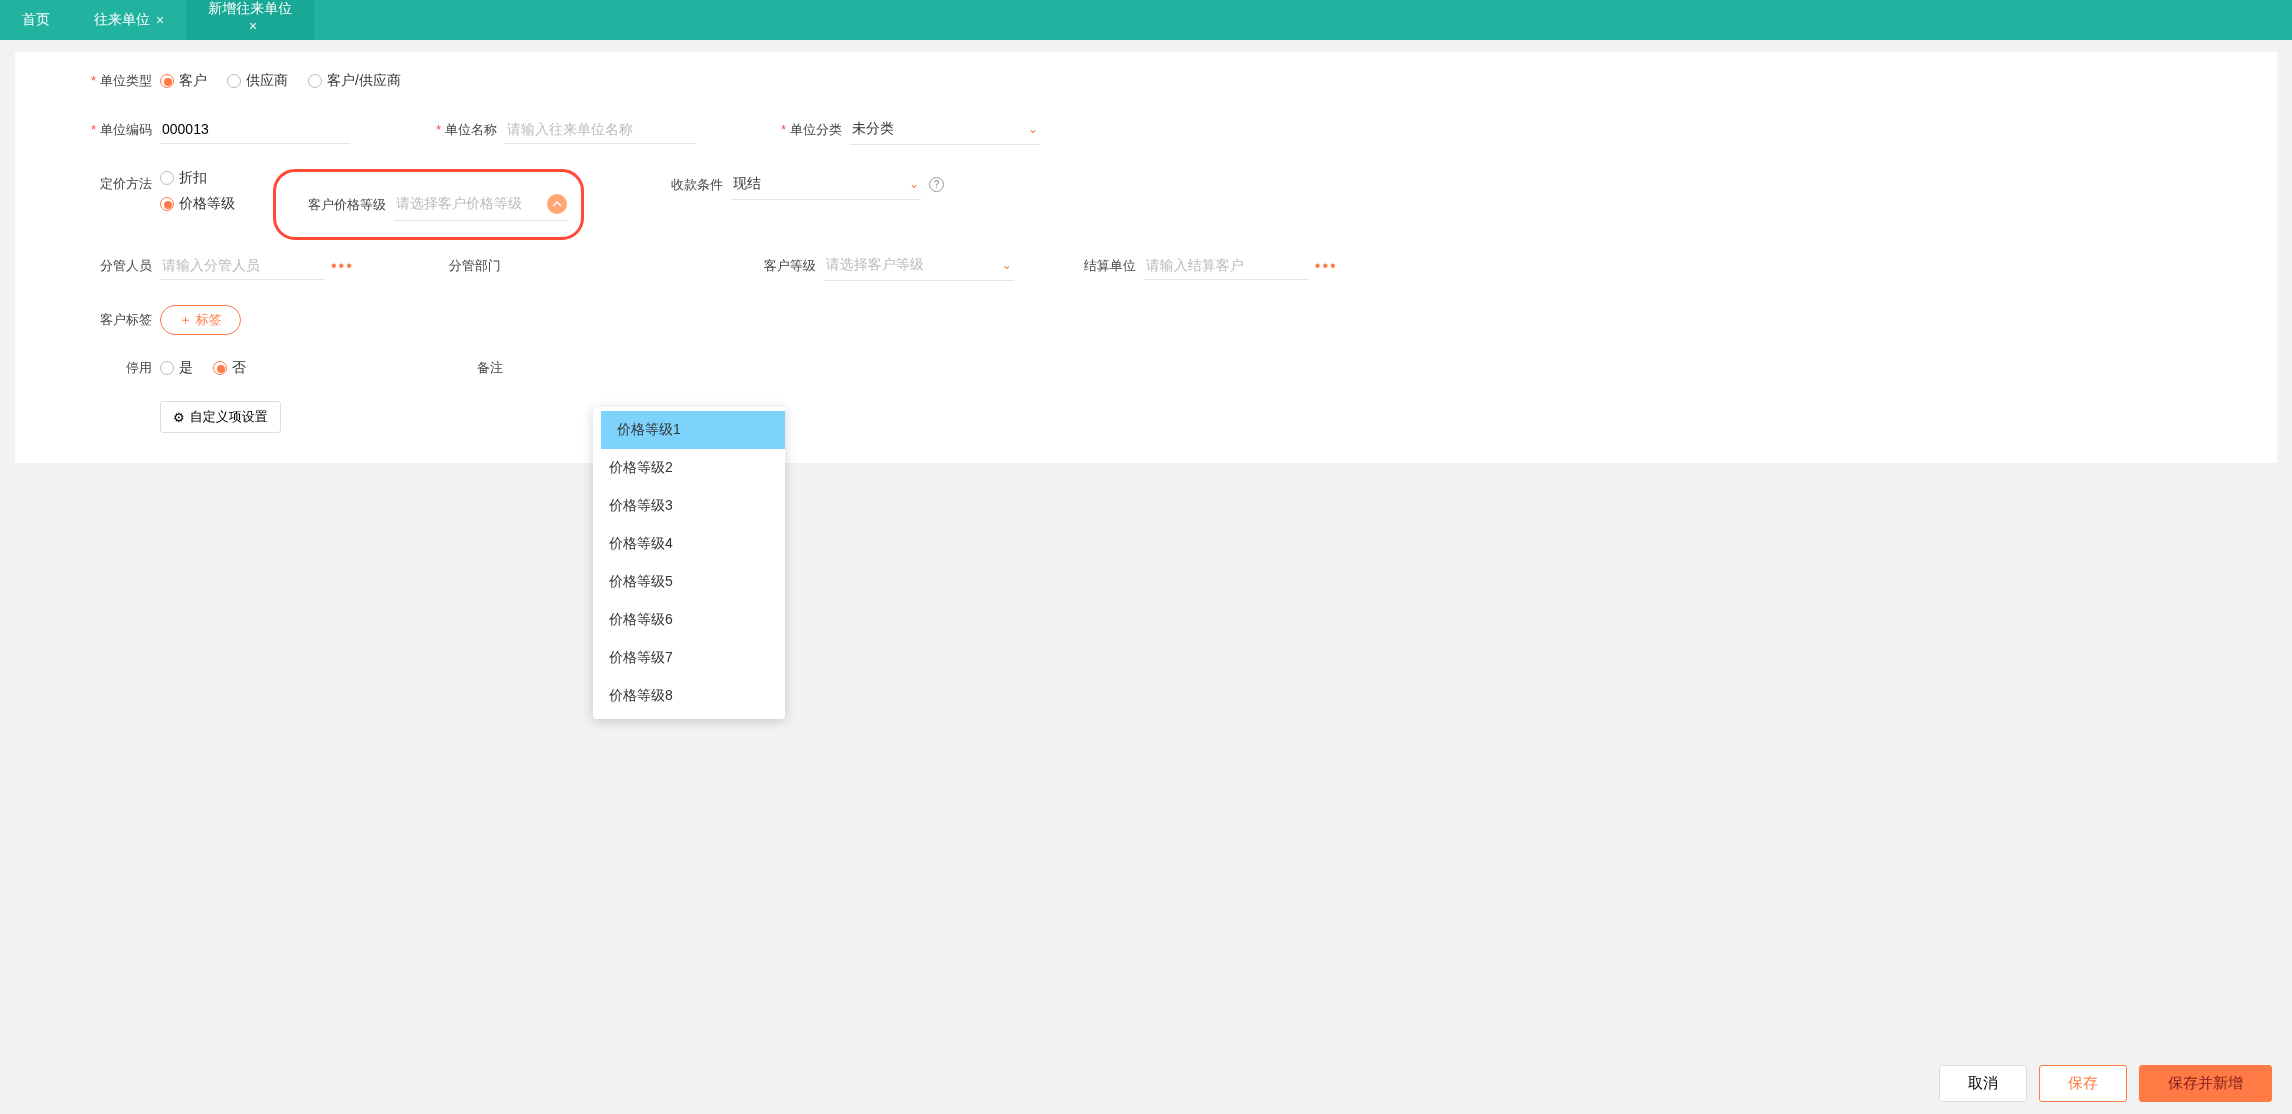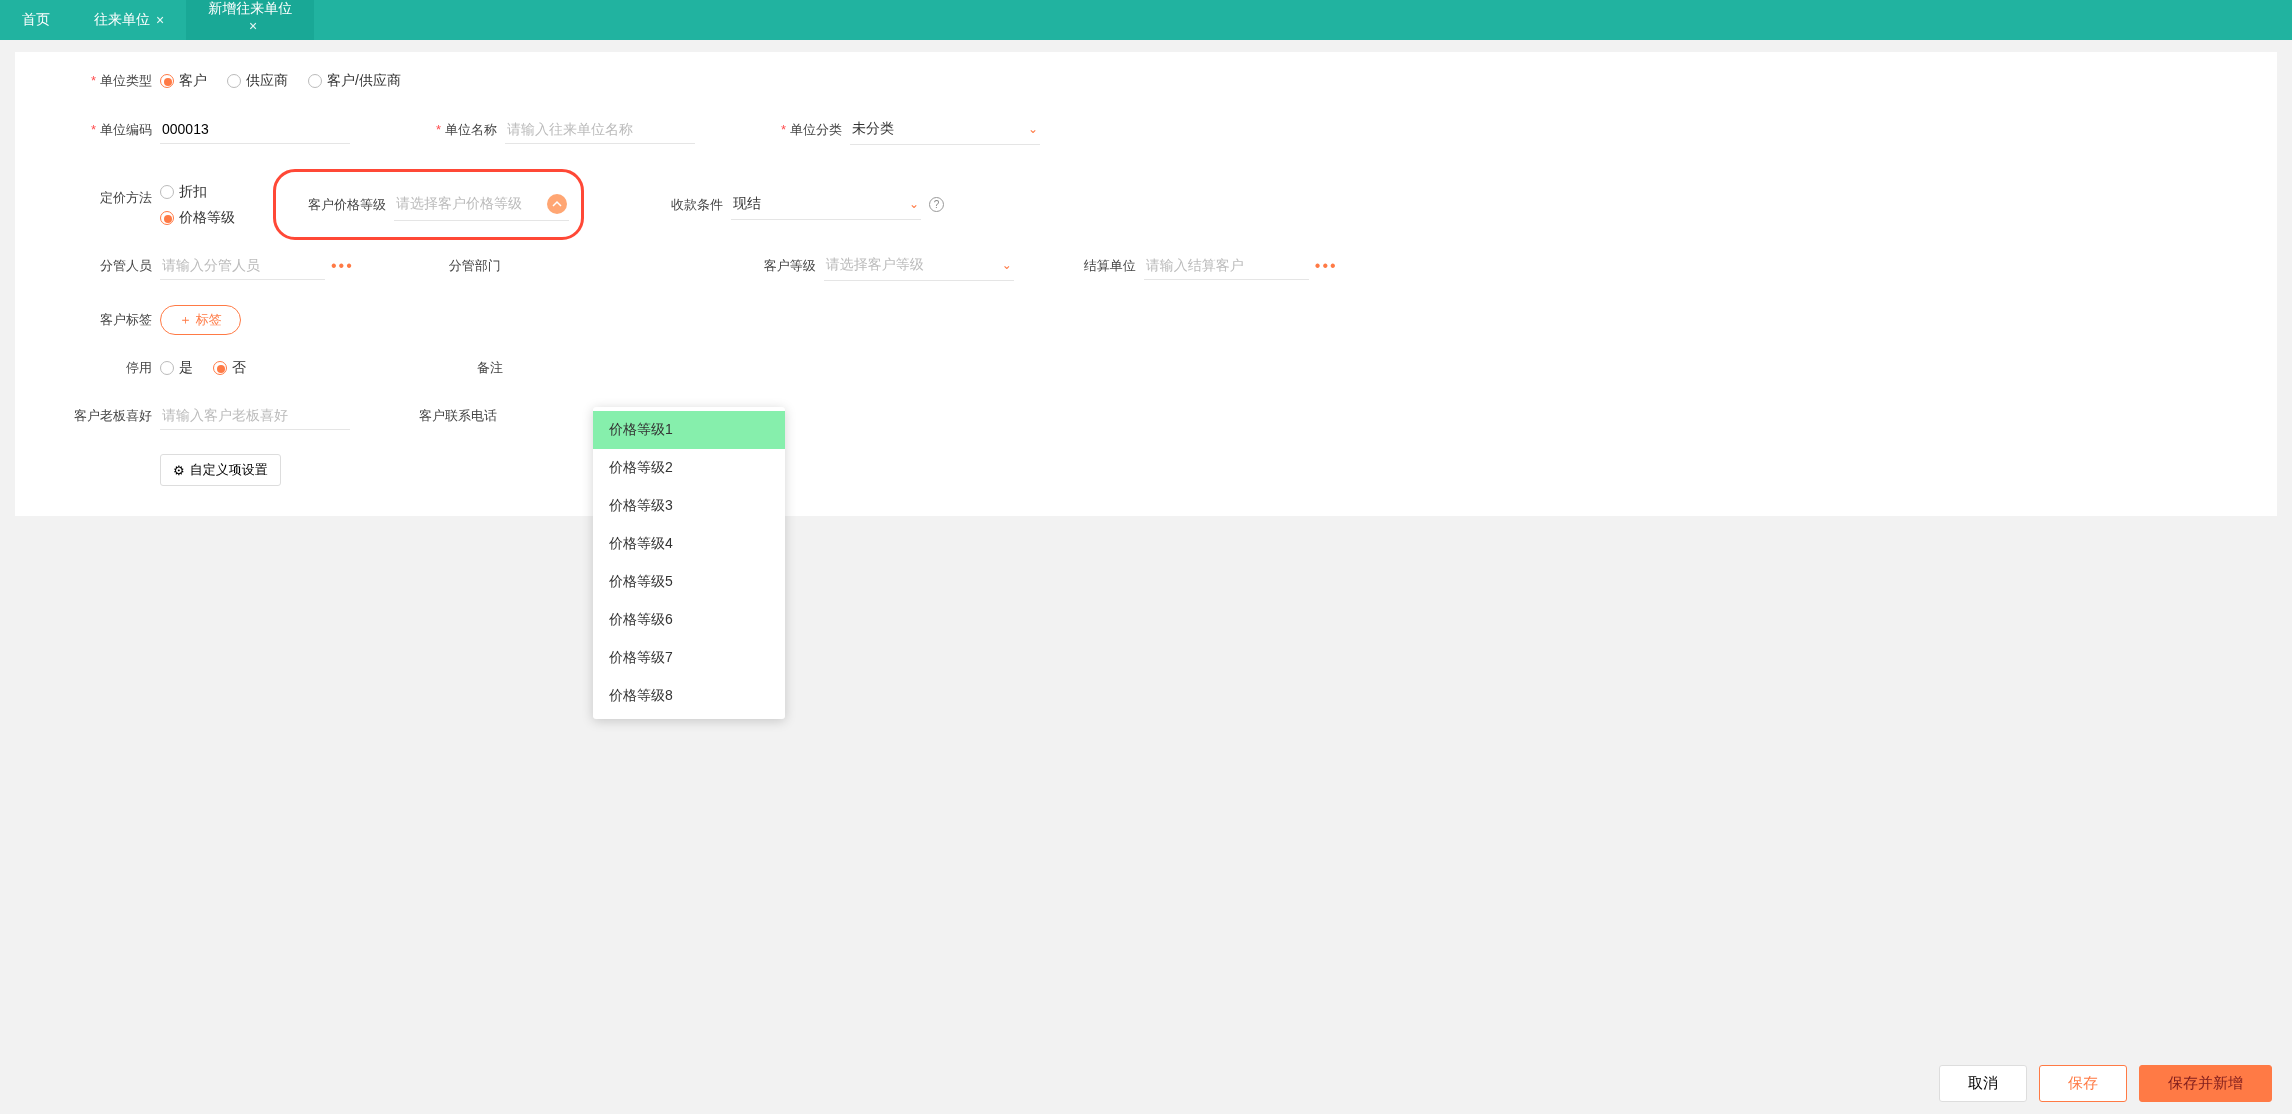--- a/index.html
+++ b/index.html
@@ -49,32 +49,32 @@
     .dots-icon { color: #ff7a45; letter-spacing: 2px; font-size: 16px; cursor: pointer; margin-left: 6px; }
     
     .tag-btn { border: 1px solid #ff7a45; color: #ff7a45; background: #fff; border-radius: 16px; padding: 5px 18px; font-size: 13px; cursor: pointer; }
     
     .custom-btn { border: 1px solid #ddd; background: #fff; padding: 6px 12px; font-size: 13px; cursor: pointer; border-radius: 3px; display: inline-flex; align-items: center; }
     .gear { margin-right: 5px; }
     
     .dropdown { position: absolute; left: 578px; top: 355px; width: 192px; background: #fff; box-shadow: 0 2px 12px rgba(0,0,0,0.18); border-radius: 3px; z-index: 100; padding: 4px 0; }
     .dd-scroll { max-height: 350px; overflow-y: auto; }
     .dd-item { padding: 10px 16px; font-size: 14px; cursor: pointer; }
-    .dd-item.hover { background: #86efac; color: #333; }
+    .dd-item.hover { background: #7dd3fc; color: #333; margin-left: 8px; }
     .dd-scroll::-webkit-scrollbar { width: 8px; }
     .dd-scroll::-webkit-scrollbar-thumb { background: #ccc; border-radius: 4px; }
     .dd-scroll::-webkit-scrollbar-track { background: #f5f5f5; }
     
     .footer { position: fixed; right: 20px; bottom: 12px; display: flex; gap: 12px; }
     .btn { padding: 8px 28px; font-size: 15px; border-radius: 3px; cursor: pointer; border: 1px solid #ddd; background: #fff; }
     .btn.outline { border-color: #ff7a45; color: #ff7a45; }
     .btn.primary { background: #ff7a45; border-color: #ff7a45; color: #7f1d1d; }
     
     .row2 { margin-bottom: 24px; }
-    .row3 { margin-bottom: 10px; align-items: center; }
+    .row3 { margin-bottom: 10px; align-items: flex-start; }
   </style>
 </head>
 <body>
 
 <div class="tabs">
   <div class="tab">
       <span>首页</span>
     </div>
   <div class="tab">
       <span>往来单位</span>
@@ -203,29 +203,20 @@
         <label class="radio checked">
             <span class="radio-circle"></span>
             <span>否</span>
           </label>
       </div>
       <div class="form-item" style="margin-left:110px;">
         <div class="form-label"><span>备注</span></div>
       </div>
     </div>
 
-    <div class="form-row row2">
-      <div class="form-item">
-        <div class="form-label"><span>客户老板喜好</span></div>
-        <input class="text-input" placeholder="请输入客户老板喜好" style="">
-      </div>
-      <div class="form-item" style="margin-left:20px;">
-        <div class="form-label"><span>客户联系电话</span></div>
-      </div>
-    </div>
 
     <div style="margin-left:105px;margin-top:10px;">
       <button class="custom-btn">
         <span class="gear">⚙</span>
         <span>自定义项设置</span>
       </button>
     </div>
 
     <div class="dropdown">
       <div class="dd-scroll">

